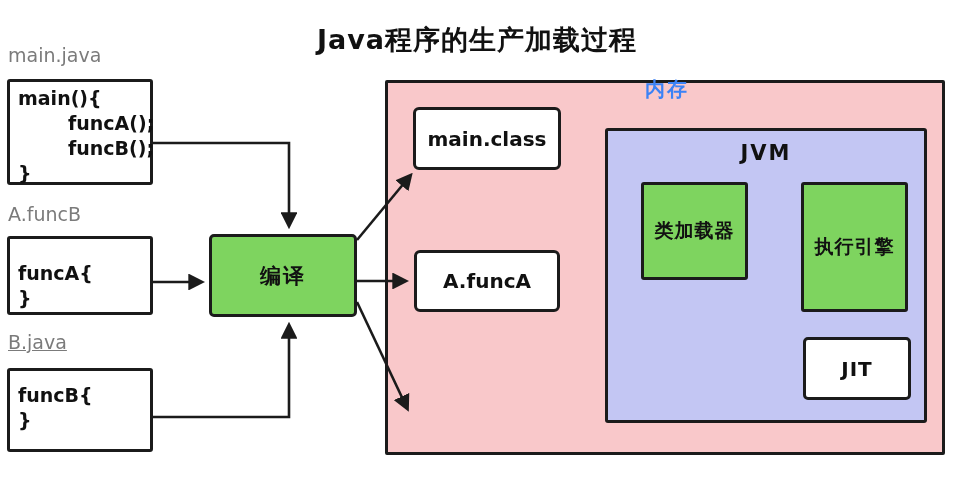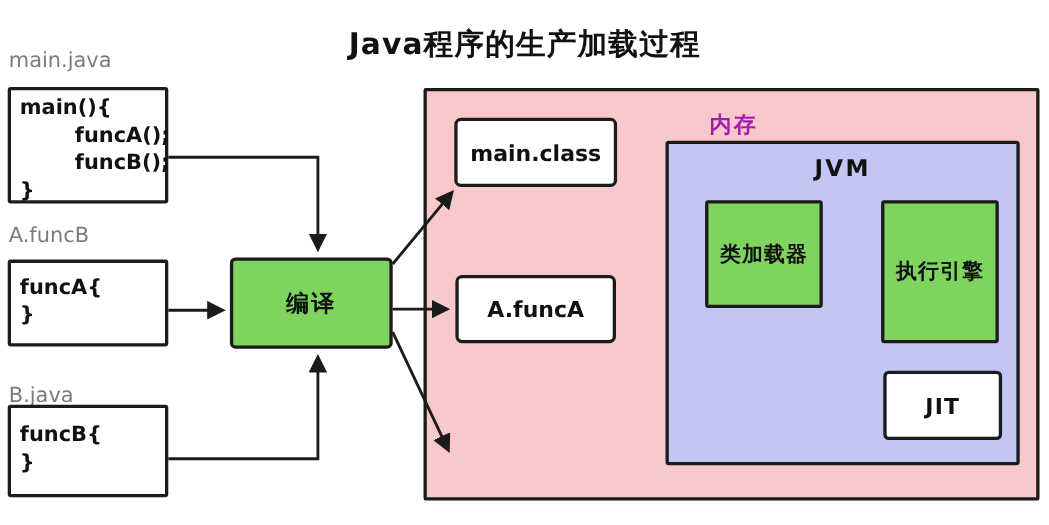--- a/index.html
+++ b/index.html
@@ -32,21 +32,21 @@
     box-sizing:border-box; display:flex; align-items:center; justify-content:center;
     font-size:21px; font-weight:bold; color:#111; letter-spacing:2px;
   }
   .memory-box{
     position:absolute; left:385px; top:80px; width:560px; height:375px;
     background:var(--pink); border:3px solid var(--ink); border-radius:2px;
     box-sizing:border-box;
   }
   .memory-label{
     position:absolute; left:645px; top:76px; font-size:20px; font-weight:bold;
-    color:#a21caf; letter-spacing:2px;margin-top:24px;
+    color:#3b82f6; letter-spacing:2px;
   }
   .class-box{
     position:absolute; background:#ffffff; border:3px solid var(--ink);
     border-radius:6px; box-sizing:border-box; display:flex; align-items:center;
     justify-content:center; font-size:20px; font-weight:bold; color:#111;
   }
   .jvm-box{
     position:absolute; left:605px; top:128px; width:322px; height:295px;
     background:var(--lavender); border:3px solid var(--ink); border-radius:3px;
     box-sizing:border-box;
@@ -91,26 +91,26 @@
 
   <div class="file-label" style="left:8px; top:44px;">main.java</div>
   <div class="code-box" style="left:7px; top:79px; width:146px; height:106px;">
     <div class="code-line">main(){</div>
     <div class="code-line indent">funcA();</div>
     <div class="code-line indent">funcB();</div>
     <div class="code-line">}</div>
   </div>
 
   <div class="file-label" style="left:8px; top:203px;">A.funcB</div>
-  <div class="code-box" style="left:7px; top:236px; width:146px; height:79px; padding-top:10px;">
+  <div class="code-box" style="left:7px; top:236px; width:146px; height:79px; padding-top:22px;">
     <div class="code-line">funcA{</div>
     <div class="code-line">}</div>
   </div>
 
-  <div class="file-label" style="left:8px; top:348px;">B.java</div>
+  <div class="file-label" style="left:8px; top:331px;text-decoration:underline;">B.java</div>
   <div class="code-box" style="left:7px; top:368px; width:146px; height:84px; padding-top:12px;">
     <div class="code-line">funcB{</div>
     <div class="code-line">}</div>
   </div>
 
   <div class="compile-box">编译</div>
 
   <svg class="arrows" viewBox="0 0 954 477">
     <defs>
       <marker id="ah" viewBox="0 0 10 10" refX="7.5" refY="5" markerWidth="6.5" markerHeight="6.5" orient="auto-start-reverse">

